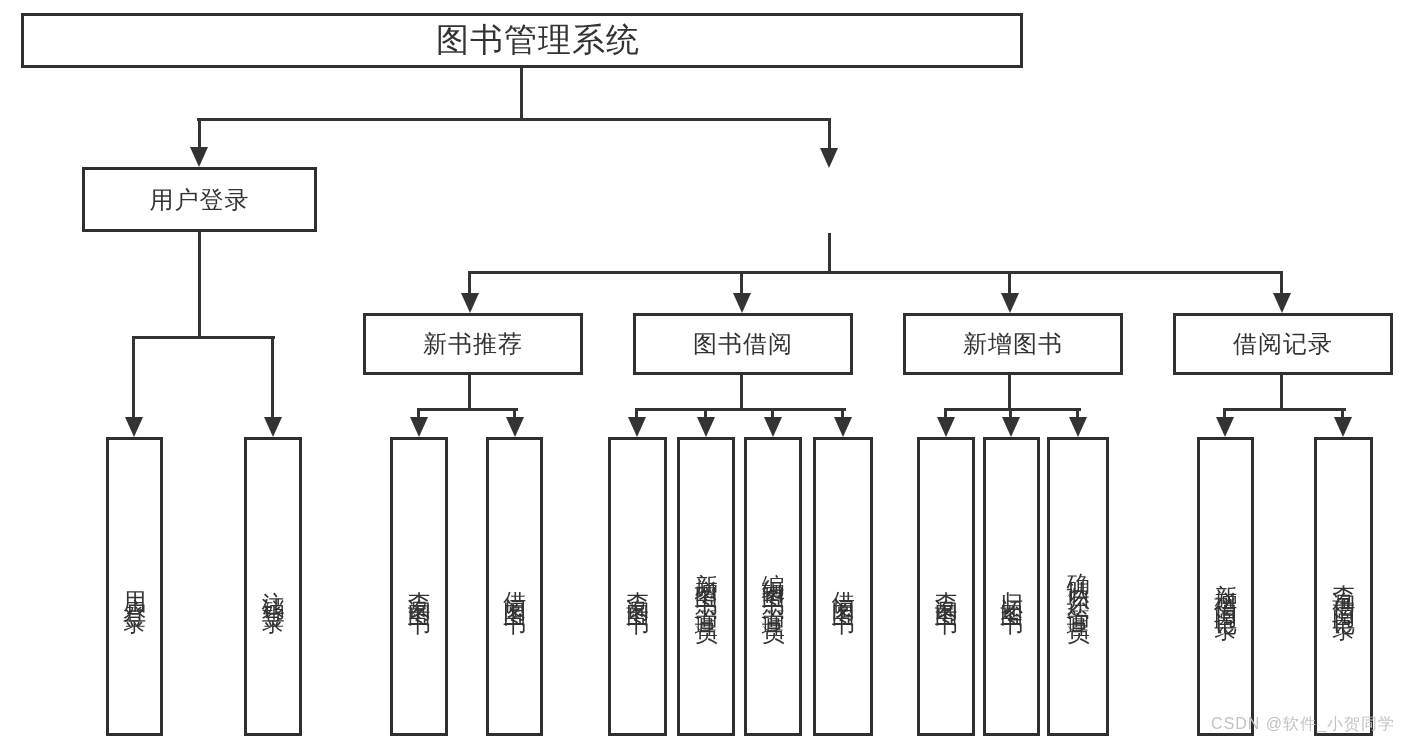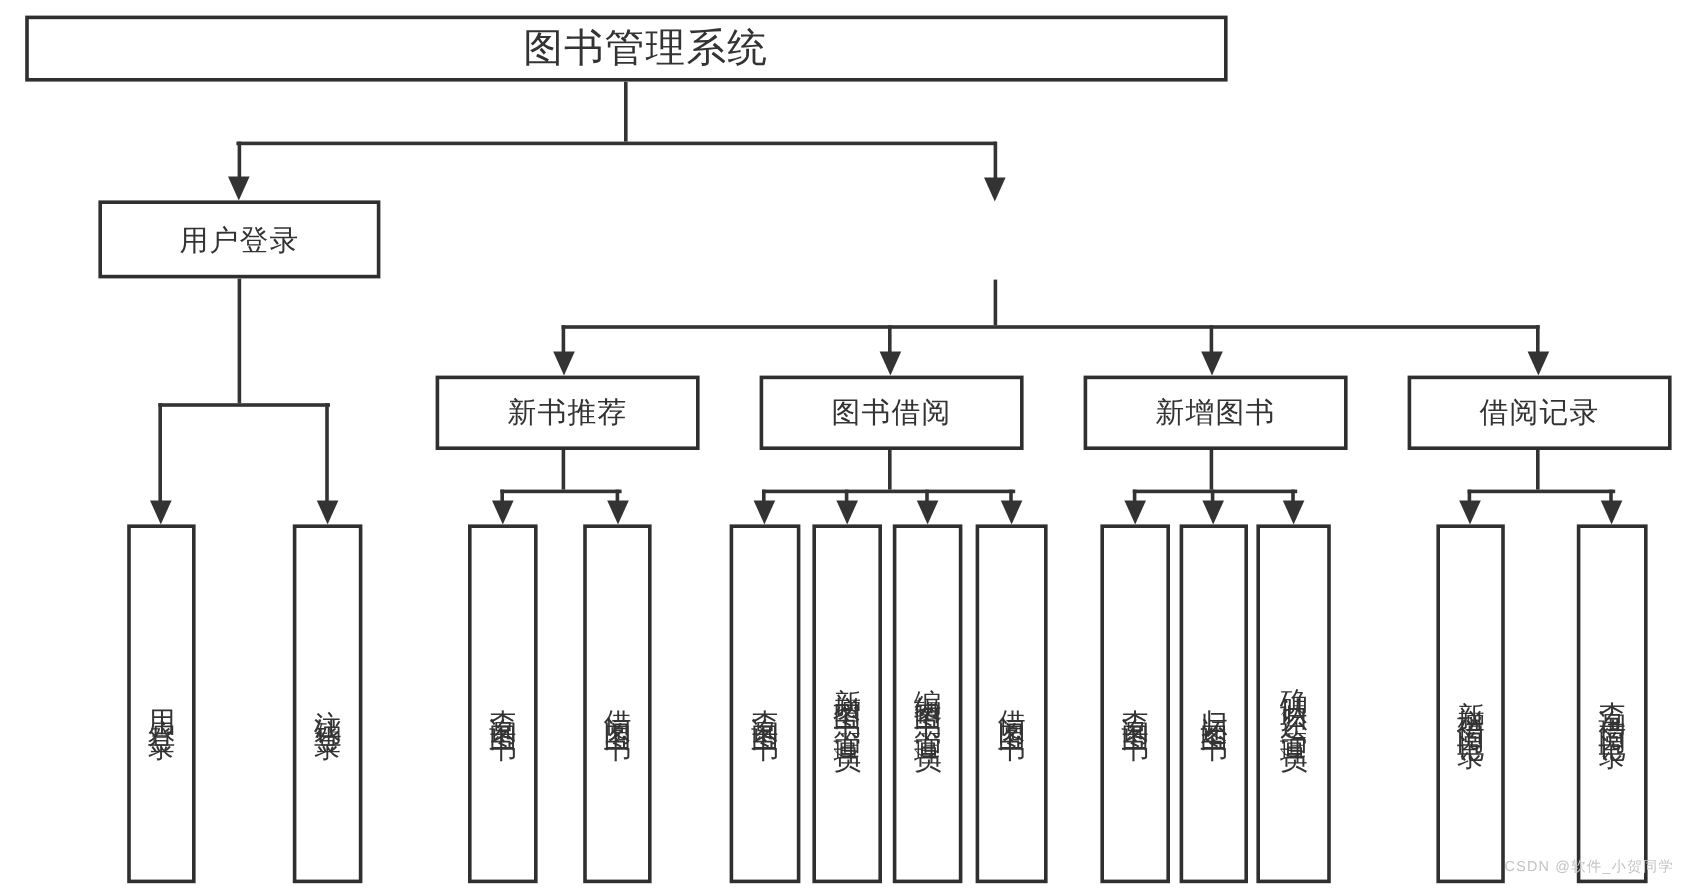--- a/index.html
+++ b/index.html
@@ -54,21 +54,21 @@
     width: 0; height: 0;
     border-left: 9px solid transparent;
     border-right: 9px solid transparent;
     border-top: 20px solid #333333;
     z-index: 1;
   }
   .watermark {
     position: absolute;
     top: 714px;
     right: 10px;
-    font-size: 12px;
+    font-size: 16px;
     color: #c3c3c3;
     letter-spacing: 1px;
     z-index: 3;
     white-space: nowrap;
   }
 </style>
 </head>
 <body>
 
 <div class="canvas">

